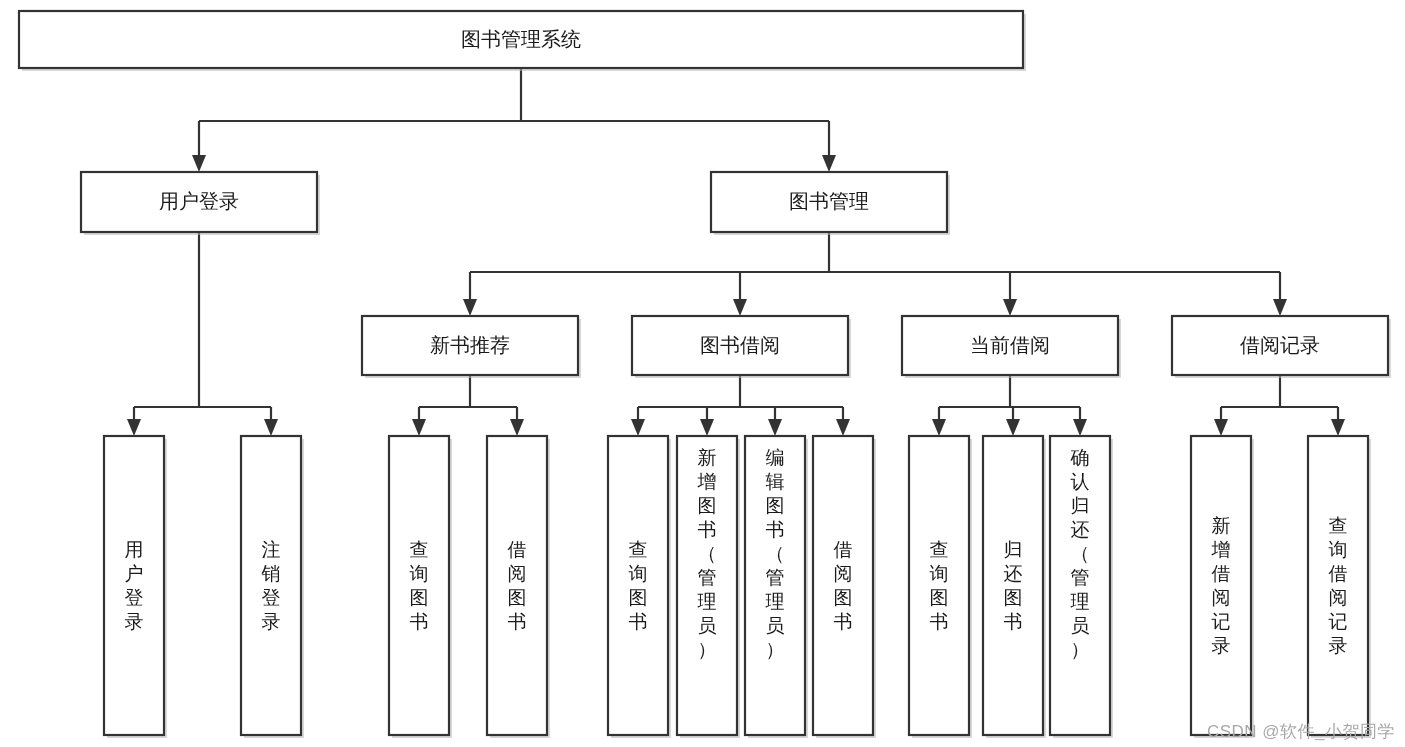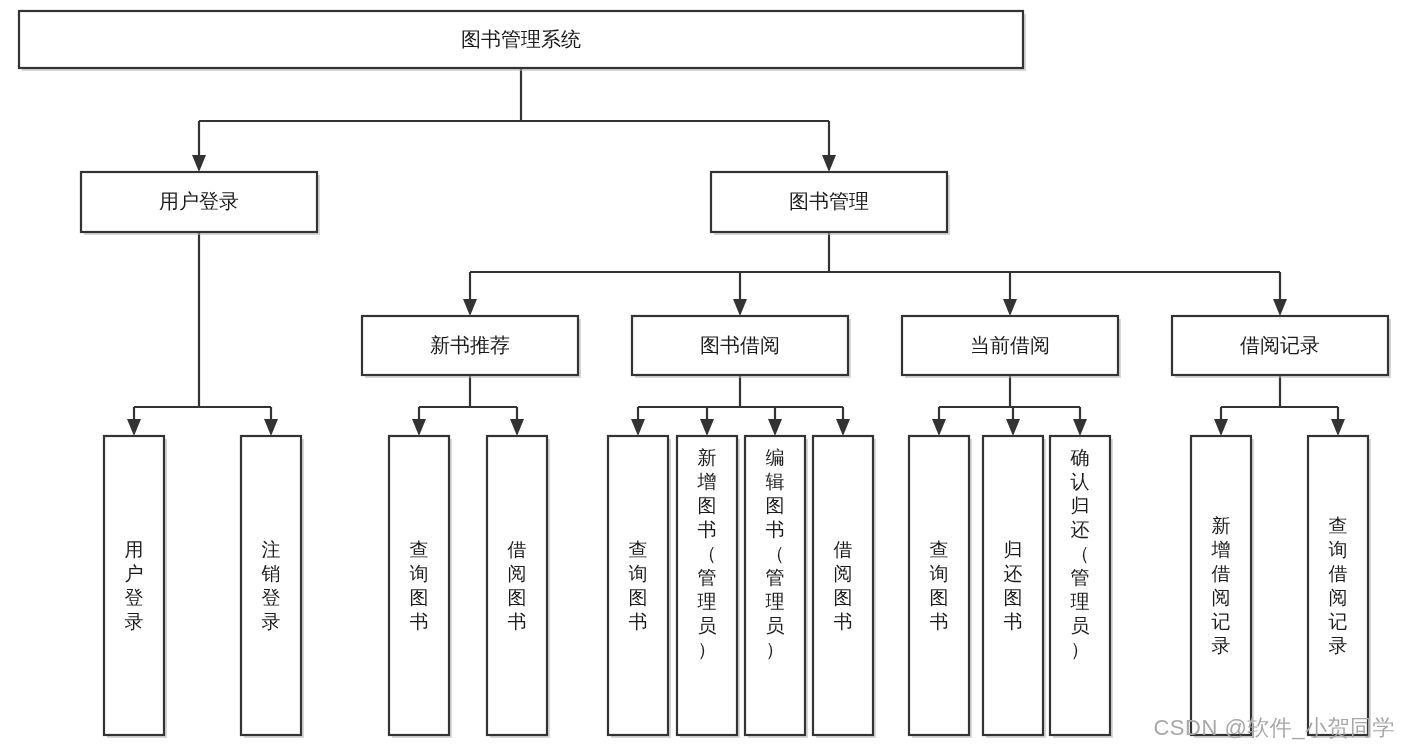--- a/index.html
+++ b/index.html
@@ -54,21 +54,21 @@
     font-family: "Liberation Sans", "DejaVu Sans", sans-serif;
     font-size: 19px;
     fill: #1b1b1b;
     text-anchor: middle;
   }
   .watermark {
     position: absolute;
     right: 10px;
     bottom: 4px;
     font-family: "Liberation Sans", "DejaVu Sans", sans-serif;
-    font-size: 22px;
+    font-size: 17px;
     color: #a8a8a8;
     white-space: nowrap;
     letter-spacing: 0.5px;
   }
 </style>
 </head>
 <body>
 
 <div id="diagram-root">
   <svg class="diagram" viewBox="0 0 1405 747">

